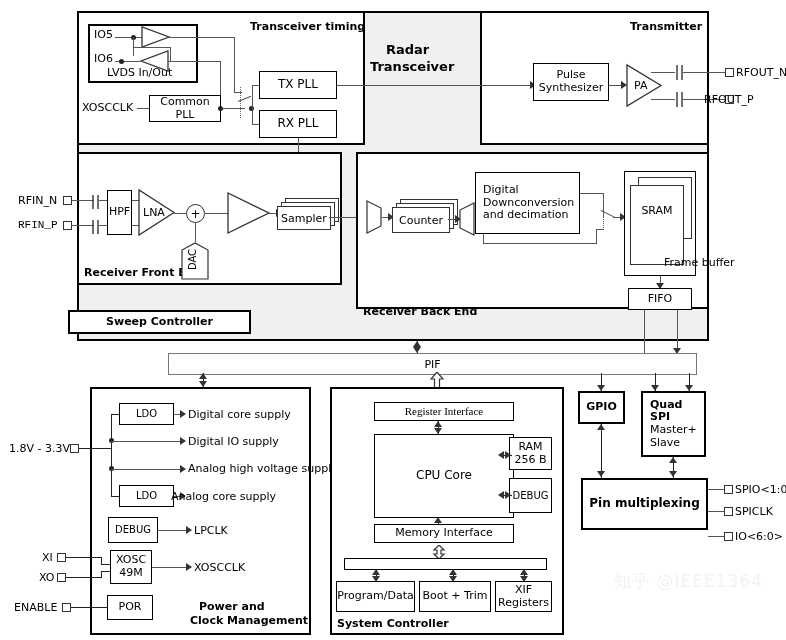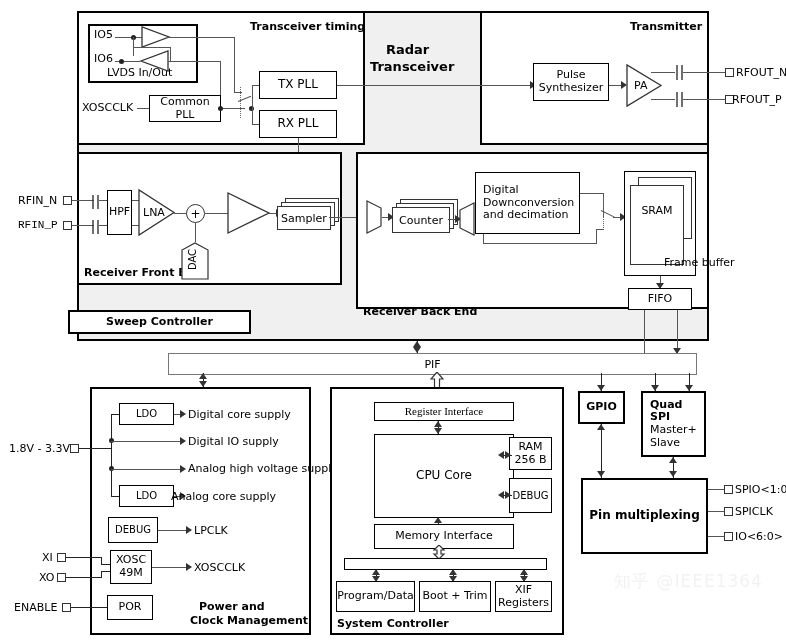--- a/index.html
+++ b/index.html
@@ -146,21 +146,21 @@
 
   <div class="h" style="left:651px;top:99px;width:24px;"></div>
   <div class="cap" style="left:675px;top:92px;">
     <svg width="9" height="15">
         <line x1="2" y1="0" x2="2" y2="15" stroke="#333" stroke-width="1.4"></line>
         <line x1="7" y1="0" x2="7" y2="15" stroke="#333" stroke-width="1.4"></line>
       </svg>
   </div>
   <div class="h" style="left:683px;top:99px;width:44px;"></div>
   <div class="pin" style="left:725px;top:95px;"></div>
-  <div class="lbl" style="left:704px;top:93px;margin-left:28px;">RFOUT_P</div>
+  <div class="lbl" style="left:704px;top:93px;">RFOUT_P</div>
 
   <div class="abs grp" style="left:77px;top:152px;width:265px;height:133px;"></div>
   <div class="grp-title" style="left:84px;top:266px;">Receiver Front End</div>
 
   <div class="lbl" style="left:18px;top:194px;">RFIN_N</div>
   <div class="pin" style="left:63px;top:196px;"></div>
   <div class="h" style="left:72px;top:200px;width:22px;"></div>
   <div class="cap" style="left:91px;top:194px;">
     <svg width="9" height="14">
         <line x1="2" y1="0" x2="2" y2="14" stroke="#333" stroke-width="1.4"></line>
@@ -397,21 +397,21 @@
 
   <div class="abs box" style="left:509px;top:478px;width:43px;height:35px;font-size:10px;">DEBUG</div>
   <div class="hb" style="left:503px;top:495px;width:9px;"></div>
   <div class="ar ar-r" style="left:505px;top:491px;"></div>
   <div class="ar ar-l" style="left:498px;top:491px;"></div>
 
   <div class="vb" style="left:438px;top:518px;height:11px;"></div>
   <div class="ar ar-d" style="left:434px;top:524px;"></div>
   <div class="ar ar-u" style="left:434px;top:517px;"></div>
 
-  <div class="abs box" style="left:374px;top:524px;width:140px;height:25px;">Memory Interface</div>
+  <div class="abs box" style="left:374px;top:524px;width:140px;height:19px;">Memory Interface</div>
 
   <div class="dbl" style="left:432px;top:544px;">
     <svg width="14" height="14">
       <path d="M7,0 L12,5 L9,5 L9,9 L12,9 L7,14 L2,9 L5,9 L5,5 L2,5 Z" fill="#fff" stroke="#333" stroke-width="1.2"></path>
     </svg>
   </div>
 
   <div class="abs box" style="left:344px;top:558px;width:203px;height:12px;"></div>
 
   <div class="vb" style="left:376px;top:570px;height:11px;"></div>
@@ -448,21 +448,21 @@
   <div class="ar ar-d" style="left:685px;top:385px;"></div>
 
   <div class="vb" style="left:601px;top:424px;height:54px;"></div>
   <div class="ar ar-d" style="left:597px;top:471px;"></div>
   <div class="ar ar-u" style="left:597px;top:424px;"></div>
 
   <div class="vb" style="left:673px;top:457px;height:21px;"></div>
   <div class="ar ar-d" style="left:669px;top:471px;"></div>
   <div class="ar ar-u" style="left:669px;top:457px;"></div>
 
-  <div class="abs box thick" style="left:581px;top:478px;width:127px;height:76px;font-weight:bold;font-size:12px;">Pin multiplexing</div>
+  <div class="abs box thick" style="left:581px;top:478px;width:127px;height:52px;font-weight:bold;font-size:12px;">Pin multiplexing</div>
 
   <div class="h" style="left:708px;top:489px;width:18px;"></div>
   <div class="pin" style="left:724px;top:485px;"></div>
   <div class="lbl" style="left:735px;top:483px;">SPIO&lt;1:0&gt;</div>
 
   <div class="h" style="left:708px;top:511px;width:18px;"></div>
   <div class="pin" style="left:724px;top:507px;"></div>
   <div class="lbl" style="left:735px;top:505px;">SPICLK</div>
 
   <div class="h" style="left:708px;top:536px;width:18px;"></div>

